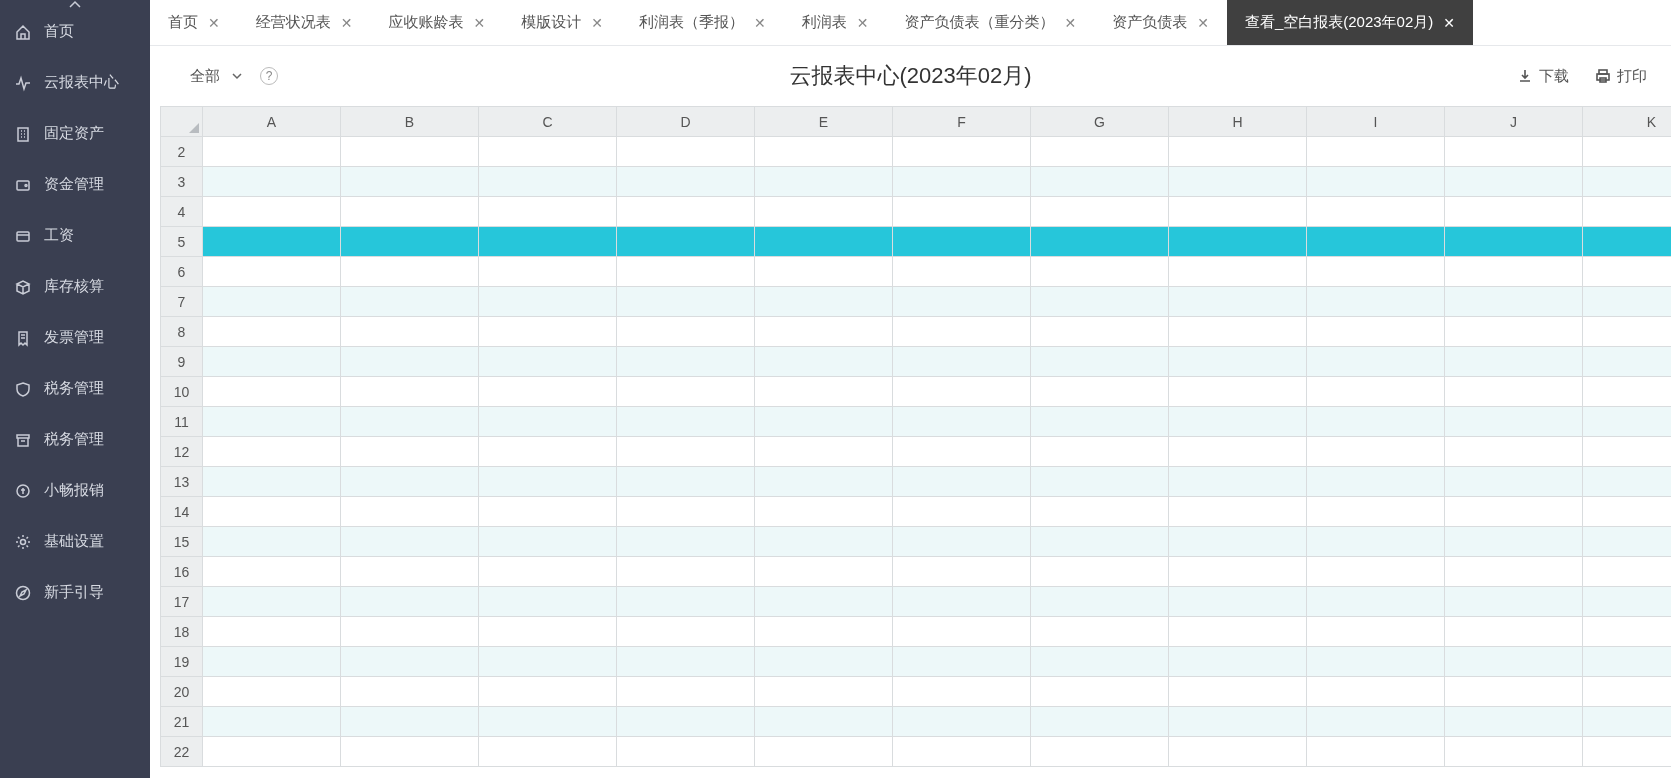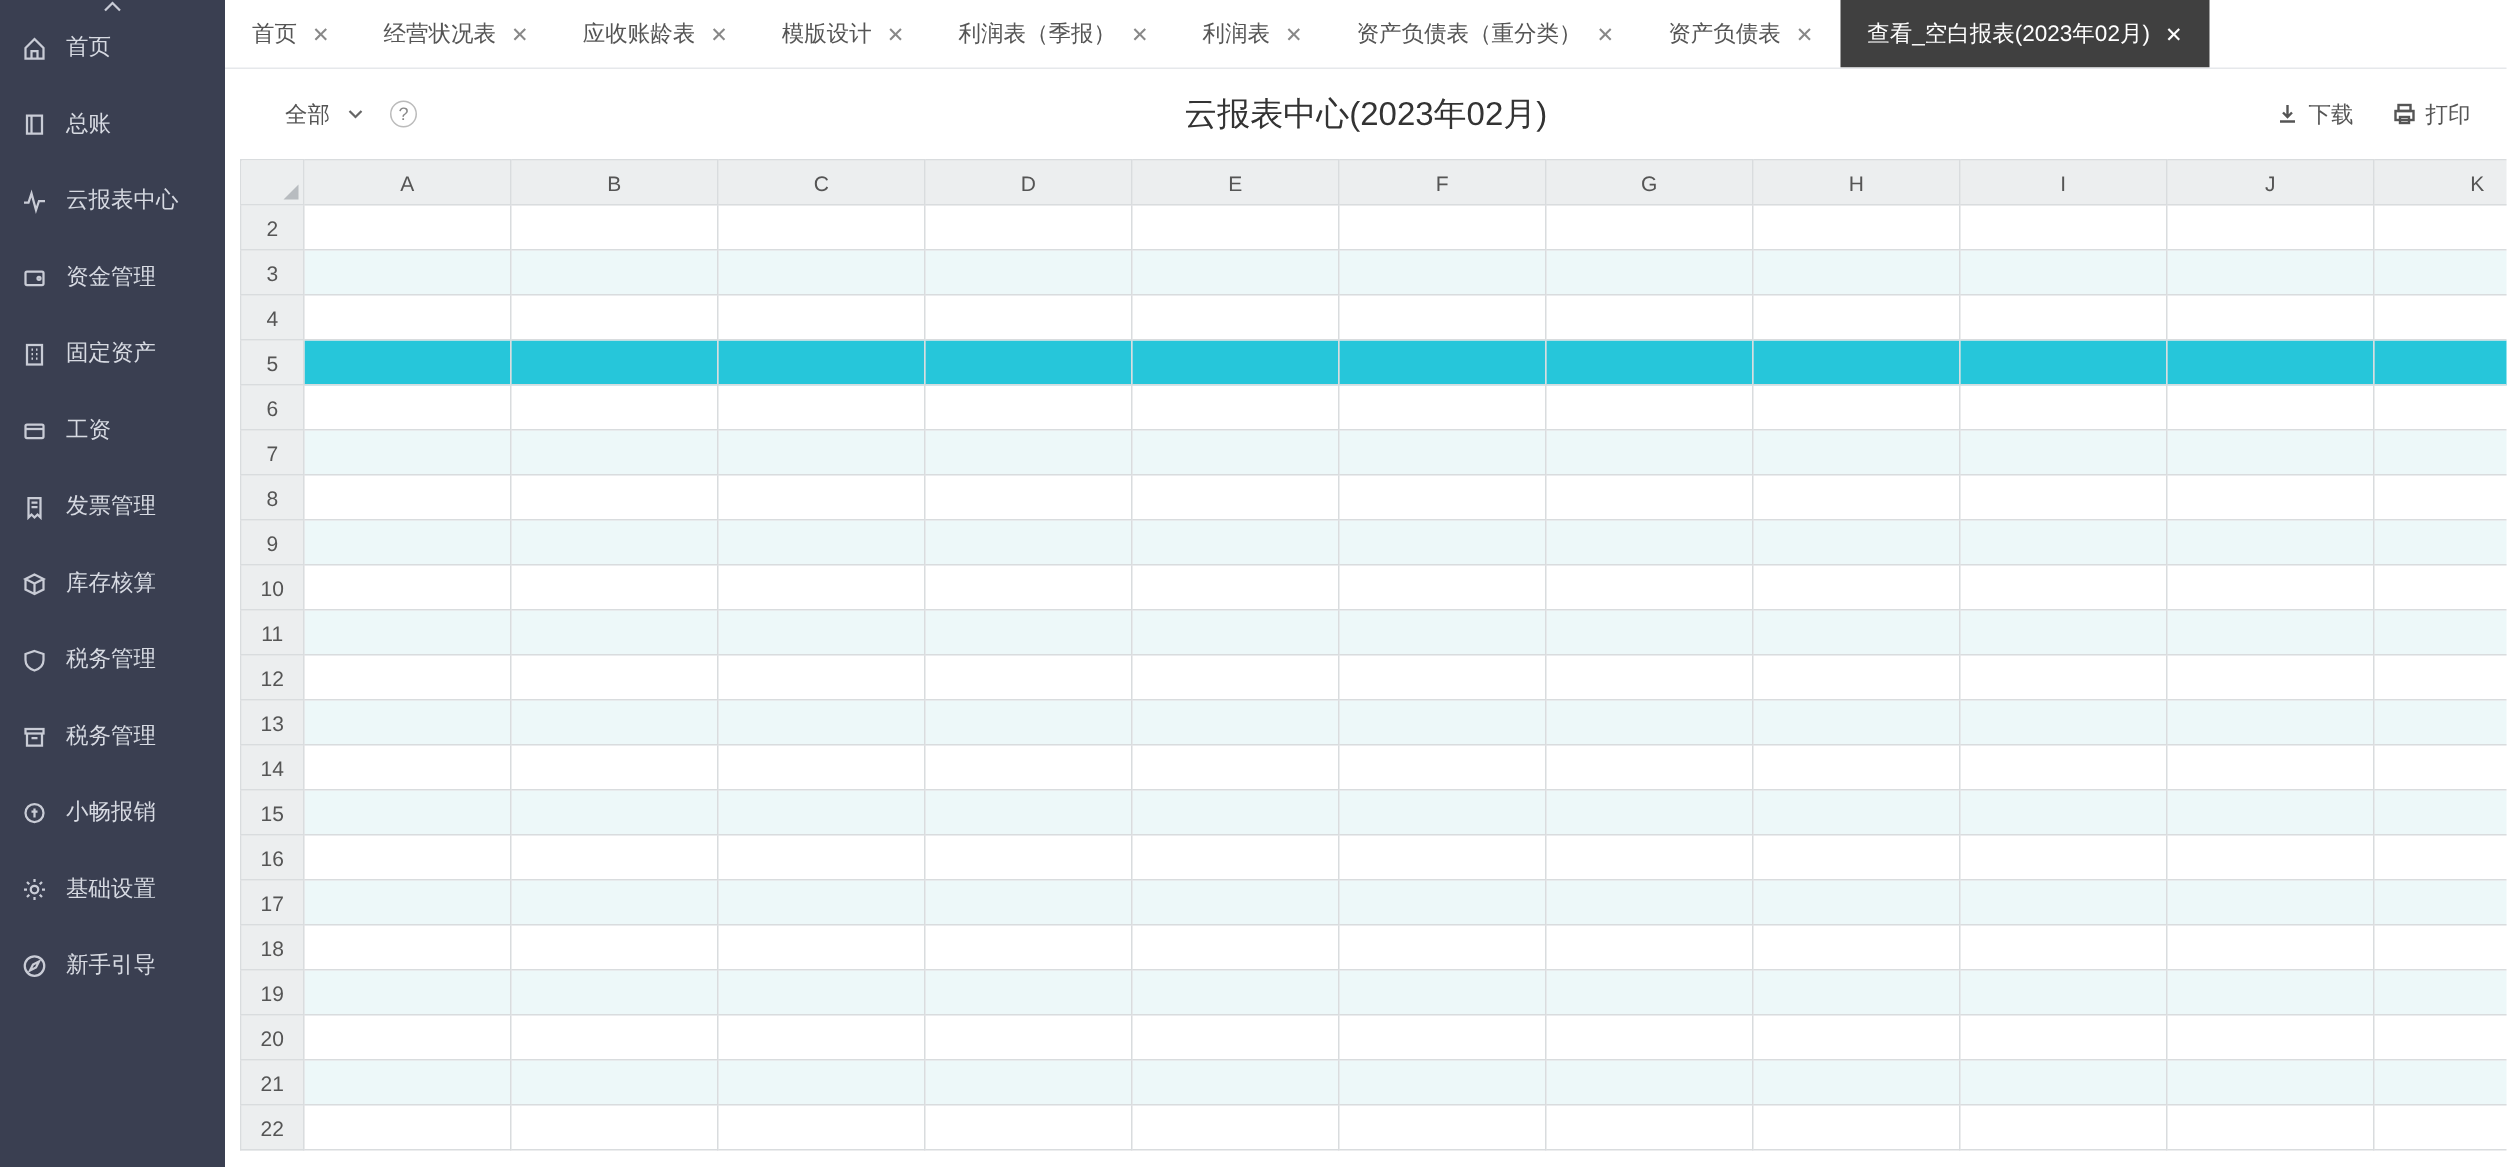--- a/index.html
+++ b/index.html
@@ -206,75 +206,67 @@
         <span class="icon">
           <svg viewBox="0 0 18 18">
             <path d="M3 9 L9 3 L15 9 V16 H3 Z M7 16 V11 H11 V16"></path>
           </svg>
         </span>
         <span>首页</span>
       </div>
       <div class="sidebar-item">
         <span class="icon">
           <svg viewBox="0 0 18 18">
-            <path d="M4 3 H14 V15 H4 Z M4 3 V15 M7 3 V15"></path>
-          </svg>
-        </span>
-        <span>总账</span>
-      </div>
-      <div class="sidebar-item">
-        <span class="icon">
-          <svg viewBox="0 0 18 18">
             <path d="M2 10 H5 L7 4 L10 15 L12 9 H16"></path>
           </svg>
         </span>
         <span>云报表中心</span>
+      </div>
+      <div class="sidebar-item">
+        <span class="icon">
+          <svg viewBox="0 0 18 18">
+            <rect x="4" y="3" width="10" height="13"></rect>
+            <path d="M7 6 H8 M10 6 H11 M7 9 H8 M10 9 H11 M7 12 H8 M10 12 H11"></path>
+          </svg>
+        </span>
+        <span>固定资产</span>
       </div>
       <div class="sidebar-item">
         <span class="icon">
           <svg viewBox="0 0 18 18">
             <rect x="3" y="5" width="12" height="9" rx="1"></rect>
             <circle cx="12" cy="9.5" r="1"></circle>
           </svg>
         </span>
         <span>资金管理</span>
       </div>
       <div class="sidebar-item">
         <span class="icon">
           <svg viewBox="0 0 18 18">
-            <rect x="4" y="3" width="10" height="13"></rect>
-            <path d="M7 6 H8 M10 6 H11 M7 9 H8 M10 9 H11 M7 12 H8 M10 12 H11"></path>
-          </svg>
-        </span>
-        <span>固定资产</span>
-      </div>
-      <div class="sidebar-item">
-        <span class="icon">
-          <svg viewBox="0 0 18 18">
             <rect x="3" y="5" width="12" height="9" rx="1"></rect>
             <path d="M3 8 H15"></path>
           </svg>
         </span>
         <span>工资</span>
       </div>
       <div class="sidebar-item">
         <span class="icon">
           <svg viewBox="0 0 18 18">
+            <path d="M3 6 L9 3 L15 6 L9 9 Z M3 6 V13 L9 16 L15 13 V6 M9 9 V16"></path>
+          </svg>
+        </span>
+        <span>库存核算</span>
+      </div>
+      <div class="sidebar-item">
+        <span class="icon">
+          <svg viewBox="0 0 18 18">
             <path d="M5 3 H13 V16 L11 14 L9 16 L7 14 L5 16 Z M7 6 H11 M7 9 H11"></path>
           </svg>
         </span>
         <span>发票管理</span>
-      </div>
-      <div class="sidebar-item">
-        <span class="icon">
-          <svg viewBox="0 0 18 18">
-            <path d="M3 6 L9 3 L15 6 L9 9 Z M3 6 V13 L9 16 L15 13 V6 M9 9 V16"></path>
-          </svg>
-        </span>
-        <span>库存核算</span>
       </div>
       <div class="sidebar-item">
         <span class="icon">
           <svg viewBox="0 0 18 18">
             <path d="M9 3 L15 5 V9 C15 13 12 15 9 16 C6 15 3 13 3 9 V5 Z"></path>
           </svg>
         </span>
         <span>税务管理</span>
       </div>
       <div class="sidebar-item">

